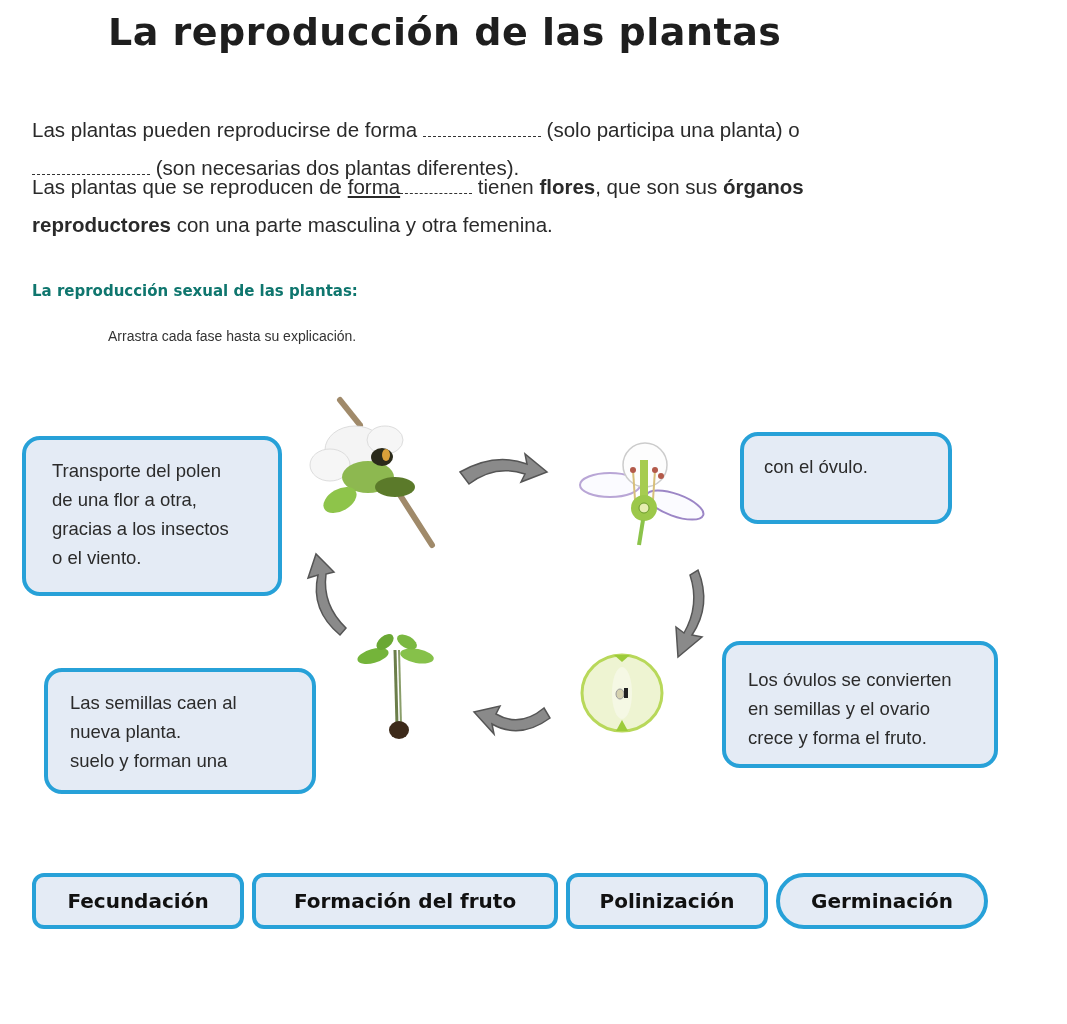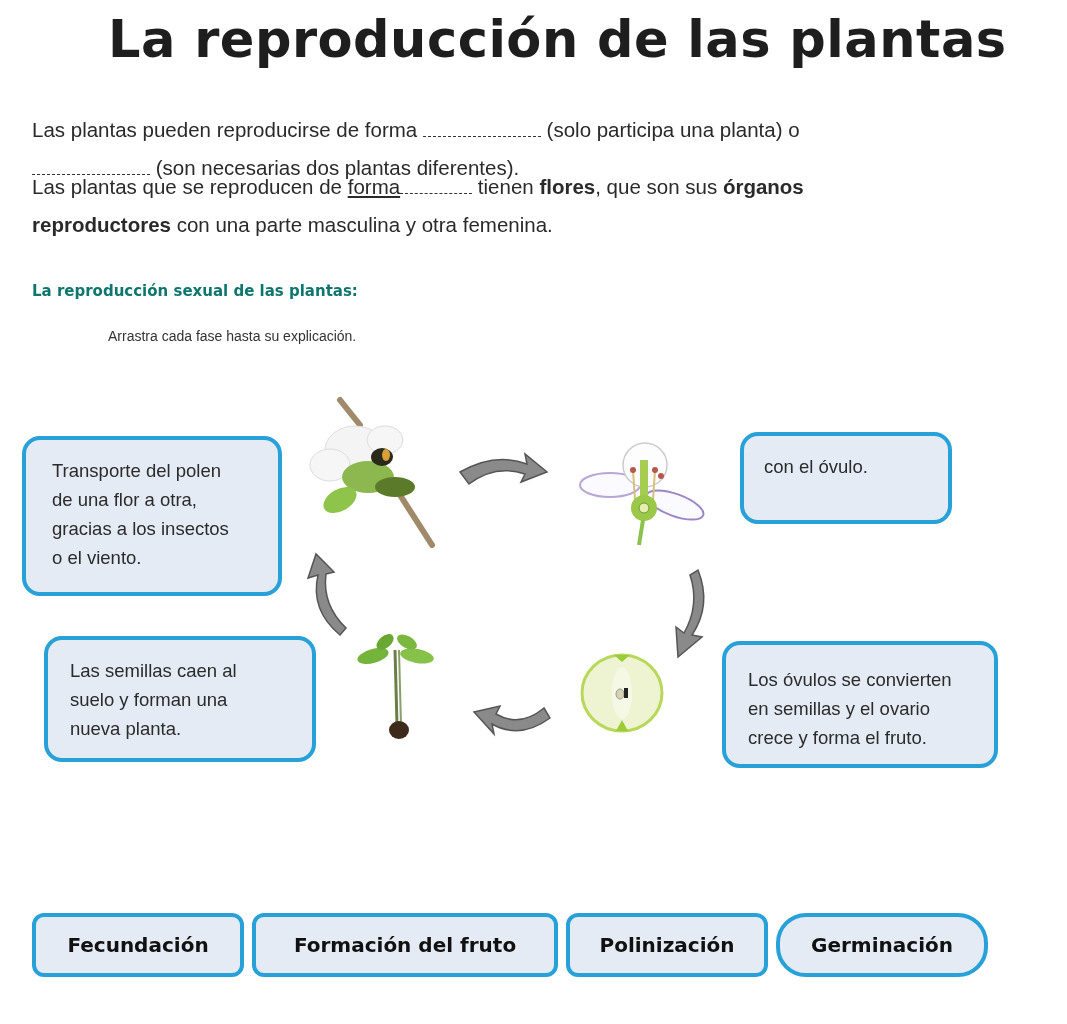--- a/index.html
+++ b/index.html
@@ -1,34 +1,34 @@
 <!DOCTYPE html>
 <html><head>
 <meta charset="utf-8">
 <style>
   html, body { margin: 0; padding: 0; background: #ffffff; }
   body { width: 1067px; height: 1024px; position: relative; overflow: hidden;
          font-family: "DejaVu Sans", sans-serif; color: #222; }
-  .title { position: absolute; left: 108px; top: 10px; font-size: 51px; font-weight: bold;
+  .title { position: absolute; left: 108px; top: 10px; font-size: 38px; font-weight: bold;
            letter-spacing: 0.5px; color: #1e1e1e; white-space: nowrap; }
   .para { position: absolute; left: 32px; font-family: "Liberation Sans", sans-serif;
           font-size: 20.5px; color: #2a2a2a; line-height: 38px; width: 1000px; }
   .blank { display: inline-block; border-bottom: 1.5px dashed #333; height: 18px; vertical-align: baseline; }
   .u { text-decoration: underline; }
   .b { font-weight: bold; }
   .subtitle { position: absolute; left: 32px; top: 282px; font-size: 15px; font-weight: bold; color: #0f766e; white-space: nowrap; }
   .instr { position: absolute; left: 108px; top: 328px; font-family: "Liberation Sans", sans-serif;
            font-size: 14px; color: #333; }
   .box { position: absolute; background: #e4ebf5; border: 4.5px solid #27a1d8; border-radius: 18px;
          font-family: "Liberation Sans", sans-serif; font-size: 18.5px; color: #2b2b2b; line-height: 29px;
          box-sizing: border-box; }
   .box span { display: block; }
-  .chip { position: absolute; top: 873px; height: 64px; background: #e4ebf5; border: 4px solid #27a1d8;
+  .chip { position: absolute; top: 873px; height: 56px; background: #e4ebf5; border: 4px solid #27a1d8;
           border-radius: 12px; box-sizing: border-box; display: flex; align-items: center; justify-content: center;
-          font-family: "DejaVu Sans", sans-serif; font-weight: bold; font-size: 20px; color: #111; cursor: grab; margin-top: 40px; }
+          font-family: "DejaVu Sans", sans-serif; font-weight: bold; font-size: 20px; color: #111; cursor: grab; }
   .illus { position: absolute; }
 </style>
 </head>
 <body>
 
 <div class="title">La reproducción de las plantas</div>
 
 <div class="para" style="top:82px;margin-top:29px;">
   <span>Las plantas pueden reproducirse de forma</span>
   <span class="blank" style="width:118px;"></span>
@@ -60,24 +60,24 @@
 <div class="box" style="left:740px; top:432px; width:212px; height:92px; padding:16px 0 0 20px;">
   <span>con el óvulo.</span>
 </div>
 
 <div class="box" style="left:722px; top:641px; width:276px; height:127px; padding:20px 0 0 22px;">
   <span>Los óvulos se convierten</span>
   <span>en semillas y el ovario</span>
   <span>crece y forma el fruto.</span>
 </div>
 
-<div class="box" style="left:44px; top:636px; width:272px; height:126px; padding:16px 0 0 22px;">
+<div class="box" style="left:44px; top:668px; width:272px; height:126px; padding:16px 0 0 22px;">
   <span>Las semillas caen al</span>
+  <span>nueva planta.</span>
   <span>suelo y forman una</span>
-  <span>nueva planta.</span>
 </div>
 
 <svg class="illus" style="left:300px; top:395px;" width="150" height="160">
   <line x1="40" y1="5" x2="60" y2="30" stroke="#a08a6a" stroke-width="6" stroke-linecap="round"></line>
   <line x1="100" y1="100" x2="132" y2="150" stroke="#a08a6a" stroke-width="6" stroke-linecap="round"></line>
   <ellipse cx="55" cy="55" rx="30" ry="24" fill="#f4f4f4" stroke="#ddd"></ellipse>
   <ellipse cx="30" cy="70" rx="20" ry="16" fill="#f6f6f6" stroke="#ddd"></ellipse>
   <ellipse cx="85" cy="45" rx="18" ry="14" fill="#f6f6f6" stroke="#ddd"></ellipse>
   <ellipse cx="68" cy="82" rx="26" ry="16" fill="#8db850"></ellipse>
   <ellipse cx="40" cy="105" rx="18" ry="11" fill="#8ec44a" transform="rotate(-30 40 105)"></ellipse>

